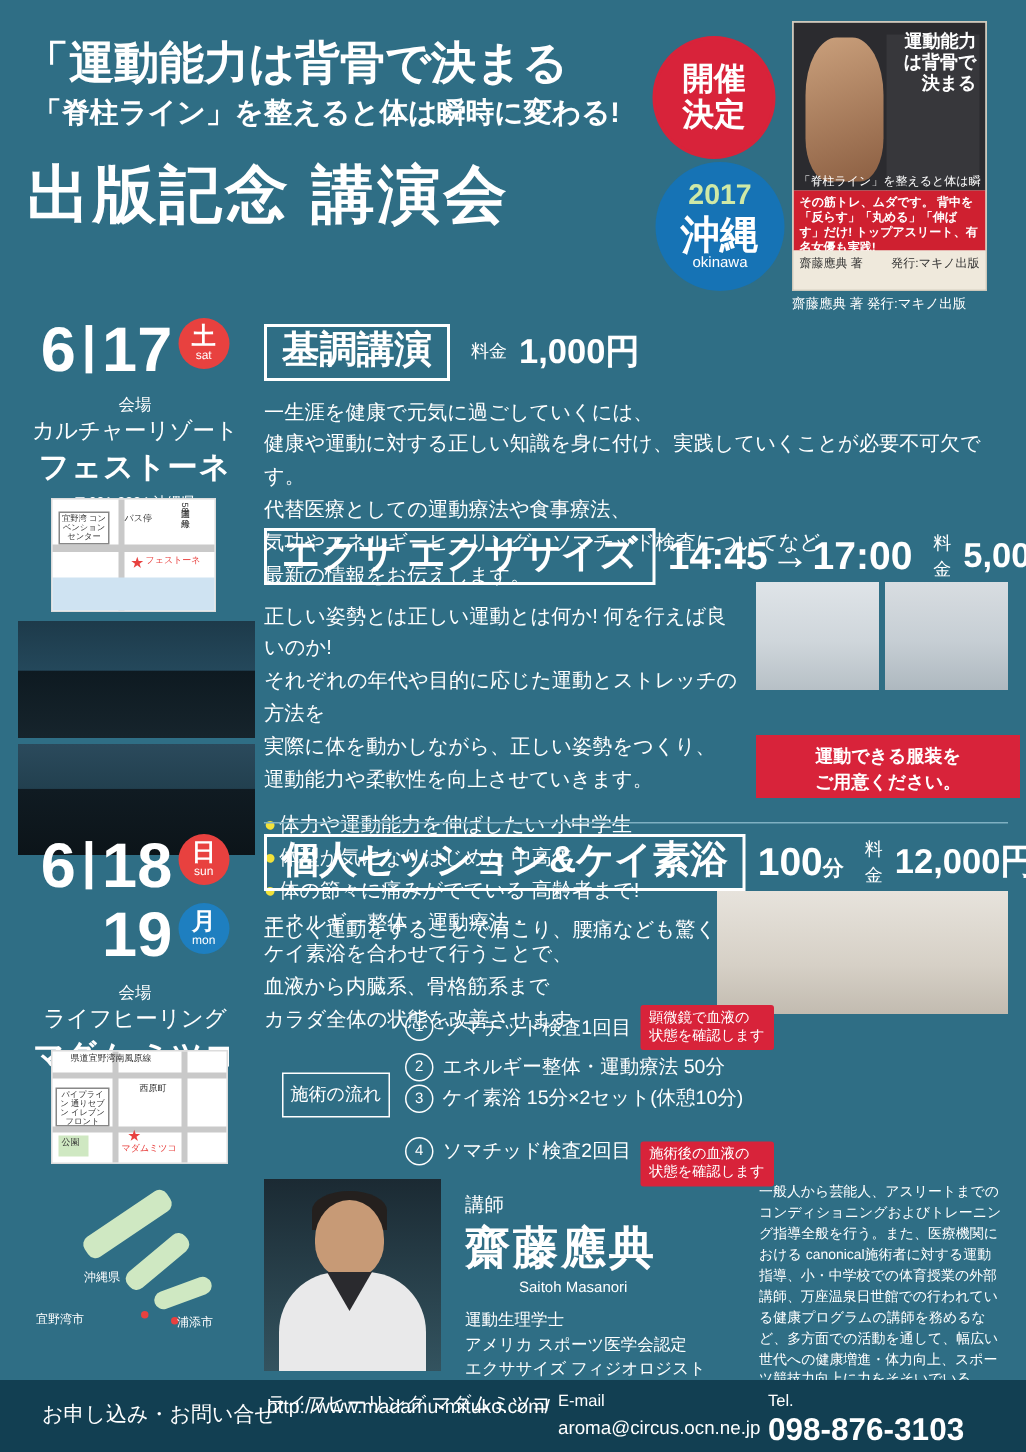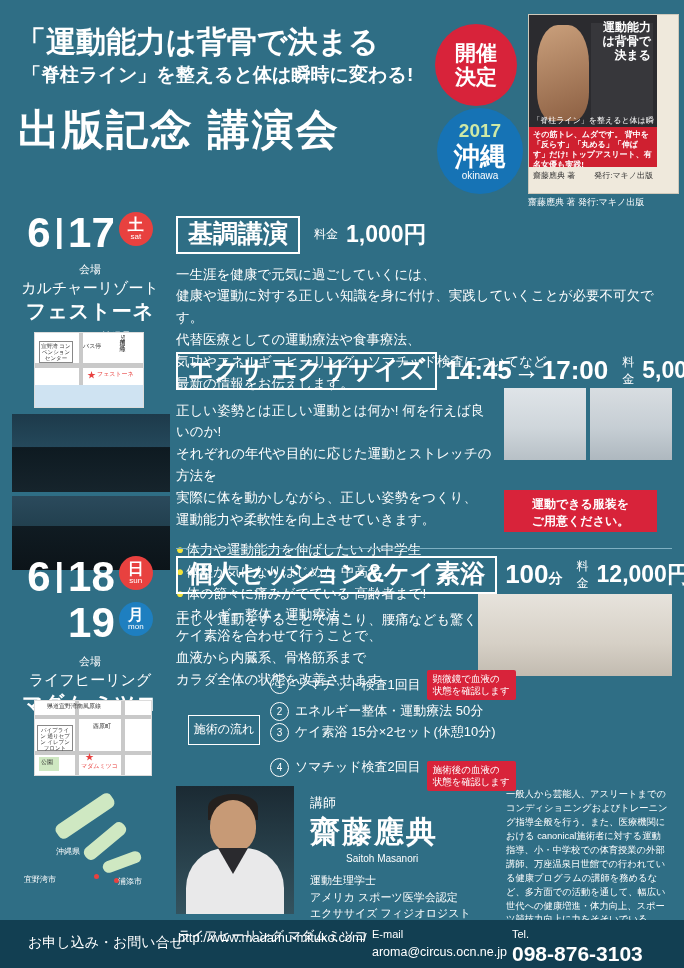--- a/index.html
+++ b/index.html
@@ -47,21 +47,21 @@
     background:#1673b5;color:#fff;display:flex;flex-direction:column;
     align-items:center;justify-content:center;font-weight:bold;line-height:1.1;
   }
   .badge-blue .yr{font-size:19px;color:#cfe9a6;}
   .badge-blue .jp{font-size:26px;}
   .badge-blue .en{font-size:10px;font-weight:normal;}
 
   
   .book{
     position:absolute;left:528px;top:14px;width:128px;height:178px;background:#efe9dc;
-    border:1px solid #cfc9bb;overflow:hidden;padding-left:21px;
+    border:1px solid #cfc9bb;overflow:hidden;
   }
   .book-top{position:absolute;left:0;top:0;width:128px;height:112px;background:#2b2b2f;}
   .book-figure{
     position:absolute;left:8px;top:10px;width:52px;height:96px;border-radius:40% 40% 30% 30%;
     background:linear-gradient(160deg,#caa07c,#8c5f42);
   }
   .book-band{
     position:absolute;right:4px;top:8px;width:62px;height:100px;background:rgba(255,255,255,.06);
   }
   .book-vtxt{
@@ -297,21 +297,21 @@
     <div class="bullet" style="margin-top:8px;">
       <div><span class="dot">●</span><span>体力や運動能力を伸ばしたい 小中学生</span></div>
       <div><span class="dot">●</span><span>体型が気になりはじめた 中高年</span></div>
       <div><span class="dot">●</span><span>体の節々に痛みがでている 高齢者まで!</span></div>
     </div>
     <div class="body-txt" style="margin-top:4px;">正しく運動をすることで肩こり、腰痛なども驚くほど改善します。</div>
   </div>
 
   <div class="photo ph-ex1" style="left:504px;top:388px;width:82px;height:72px;"></div>
   <div class="photo ph-ex2" style="left:590px;top:388px;width:82px;height:72px;"></div>
-  <div class="tip-red" style="left:504px;top:490px;width:153px;height:42px;white-space:pre-line;">運動できる服装を
+  <div class="tip-red" style="left:504px;top:490px;width:176px;height:42px;white-space:pre-line;">運動できる服装を
 ご用意ください。</div>
 
   <div class="hr-thin" style="left:176px;top:548px;width:496px;"></div>
 
   <div style="position:absolute;left:12px;top:556px;width:156px;">
     <div class="date-row" style="justify-content:center;">
       <span class="dnum">6</span>
       <span class="dsep">|</span>
       <span class="dnum">18</span>
       <span class="dcirc sun">

